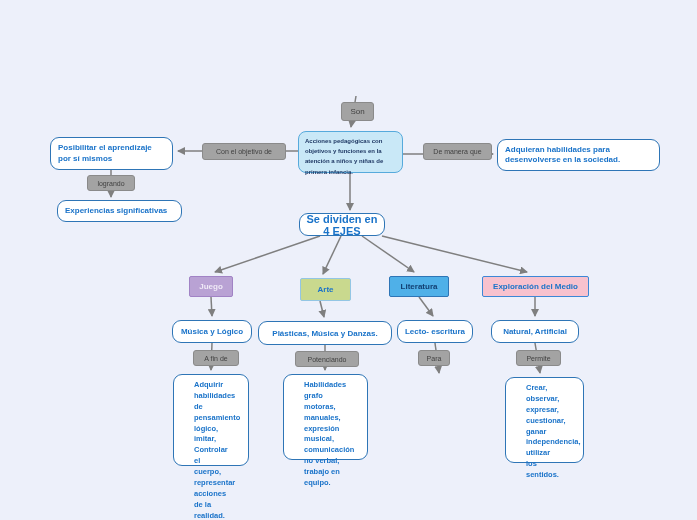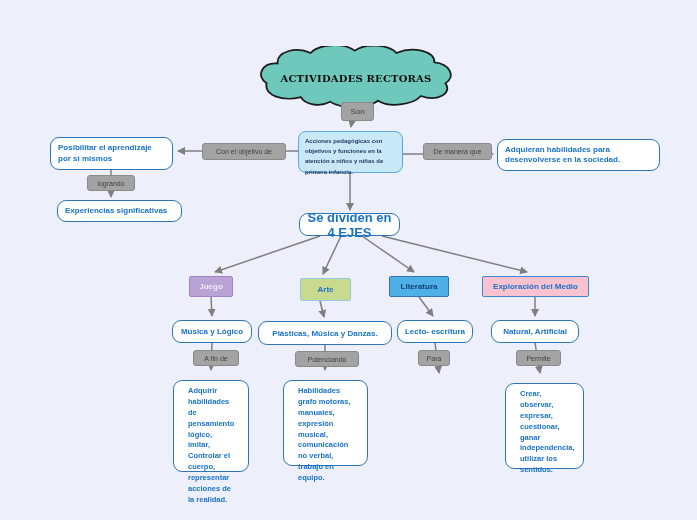--- a/index.html
+++ b/index.html
@@ -16,21 +16,21 @@
           font-size:7px;display:flex;align-items:center;justify-content:center;text-align:center;}
   .branch{border-radius:2px;font-weight:bold;font-size:8px;display:flex;align-items:center;
           justify-content:center;box-sizing:border-box;}
   .juego{background:#b9a2d4;border:1.5px solid #a183c5;color:#efe9f6;}
   .arte{background:#c9d98e;border:1.5px solid #93c6e4;color:#1a73c9;}
   .literatura{background:#4fb0e8;border:1.5px solid #2e75b6;color:#123f72;}
   .exploracion{background:#f8c2ce;border:1.5px solid #3d87d6;color:#1a73c9;}
   .defbox{background:#c9e8f7;border:1.5px solid #56aadc;border-radius:8px;color:#1f3864;
           font-weight:bold;font-size:6px;line-height:1.7;padding:4px 6px;text-align:left;}
   .detail{background:#fff;border:1.5px solid #2e75b6;border-radius:9px;color:#1a73c9;
-          font-weight:bold;font-size:7.5px;line-height:1.45;padding:5px 14px;text-align:left;margin-top:6px;}
+          font-weight:bold;font-size:7.5px;line-height:1.45;padding:5px 20px;text-align:left;}
   .cloudwrap{left:258px;top:46px;width:196px;height:64px;}
   .cloudtext{position:absolute;left:0;top:0;right:0;bottom:0;display:flex;align-items:center;
              justify-content:center;font-family:"DejaVu Serif",serif;font-weight:bold;
              font-size:10px;color:#101010;letter-spacing:.2px;}
 </style>
 </head>
 <body>
 
 <div class="canvas">
 
@@ -52,43 +52,34 @@
     <line x1="211" y1="297" x2="212" y2="316" marker-end="url(#arr)"></line>
     <line x1="320" y1="301" x2="324" y2="317" marker-end="url(#arr)"></line>
     <line x1="419" y1="297" x2="433" y2="316" marker-end="url(#arr)"></line>
     <line x1="535" y1="297" x2="535" y2="316" marker-end="url(#arr)"></line>
     <line x1="212" y1="343" x2="211" y2="370" marker-end="url(#arr)"></line>
     <line x1="325" y1="345" x2="325" y2="370" marker-end="url(#arr)"></line>
     <line x1="435" y1="343" x2="439" y2="373" marker-end="url(#arr)"></line>
     <line x1="535" y1="343" x2="540" y2="373" marker-end="url(#arr)"></line>
   </svg>
 
-  <div class="abs cloudwrap">
-    <svg width="196" height="64" viewBox="0 0 320 110" preserveAspectRatio="none">
-      <path d="M 70,88 C 38,96 10,84 14,64 C -4,52 6,28 32,30 C 30,10 62,0 86,12
-               C 100,-4 140,-6 158,8 C 176,-6 214,-2 226,12 C 252,0 288,8 288,28
-               C 312,30 324,52 306,64 C 318,82 292,96 266,86 C 252,102 214,106 196,94
-               C 178,108 136,108 118,96 C 100,106 76,100 70,88 Z" fill="#6ec9bc" stroke="#1c1c1c" stroke-width="3"></path>
-    </svg>
-    <div class="cloudtext">ACTIVIDADES RECTORAS</div>
-  </div>
 
   <div class="abs glabel" style="left:341px;top:102px;width:33px;height:19px;font-size:8px;">Son</div>
 
   <div class="abs defbox" style="left:298px;top:131px;width:105px;height:42px;">Acciones pedagógicas con objetivos y funciones en la atención a niños y niñas de primera infancia.</div>
 
   <div class="abs glabel" style="left:202px;top:143px;width:84px;height:17px;">Con el objetivo de</div>
   <div class="abs wbox l" style="left:50px;top:137px;width:123px;height:33px;">Posibilitar el aprendizaje por sí mismos</div>
   <div class="abs glabel" style="left:87px;top:175px;width:48px;height:16px;">logrando</div>
   <div class="abs wbox l" style="left:57px;top:200px;width:125px;height:22px;">Experiencias significativas</div>
 
   <div class="abs glabel" style="left:423px;top:143px;width:69px;height:17px;">De manera que</div>
   <div class="abs wbox l" style="left:497px;top:139px;width:163px;height:32px;">Adquieran habilidades para desenvolverse en la  sociedad.</div>
 
-  <div class="abs wbox c" style="left:299px;top:213px;width:101px;height:23px;font-size:13px;">Se dividen en 4 EJES</div>
+  <div class="abs wbox c" style="left:299px;top:213px;width:86px;height:23px;font-size:11px;">Se dividen en 4 EJES</div>
 
   <div class="abs branch juego" style="left:189px;top:276px;width:44px;height:21px;">Juego</div>
   <div class="abs branch arte" style="left:300px;top:278px;width:51px;height:23px;">Arte</div>
   <div class="abs branch literatura" style="left:389px;top:276px;width:60px;height:21px;">Literatura</div>
   <div class="abs branch exploracion" style="left:482px;top:276px;width:107px;height:21px;">Exploración del Medio</div>
 
   <div class="abs wbox c" style="left:172px;top:320px;width:80px;height:23px;">Música y Lógico</div>
   <div class="abs wbox c" style="left:258px;top:321px;width:134px;height:24px;">Plásticas, Música y Danzas.</div>
   <div class="abs wbox c" style="left:397px;top:320px;width:76px;height:23px;">Lecto- escritura</div>
   <div class="abs wbox c" style="left:491px;top:320px;width:88px;height:23px;">Natural, Artificial</div>

